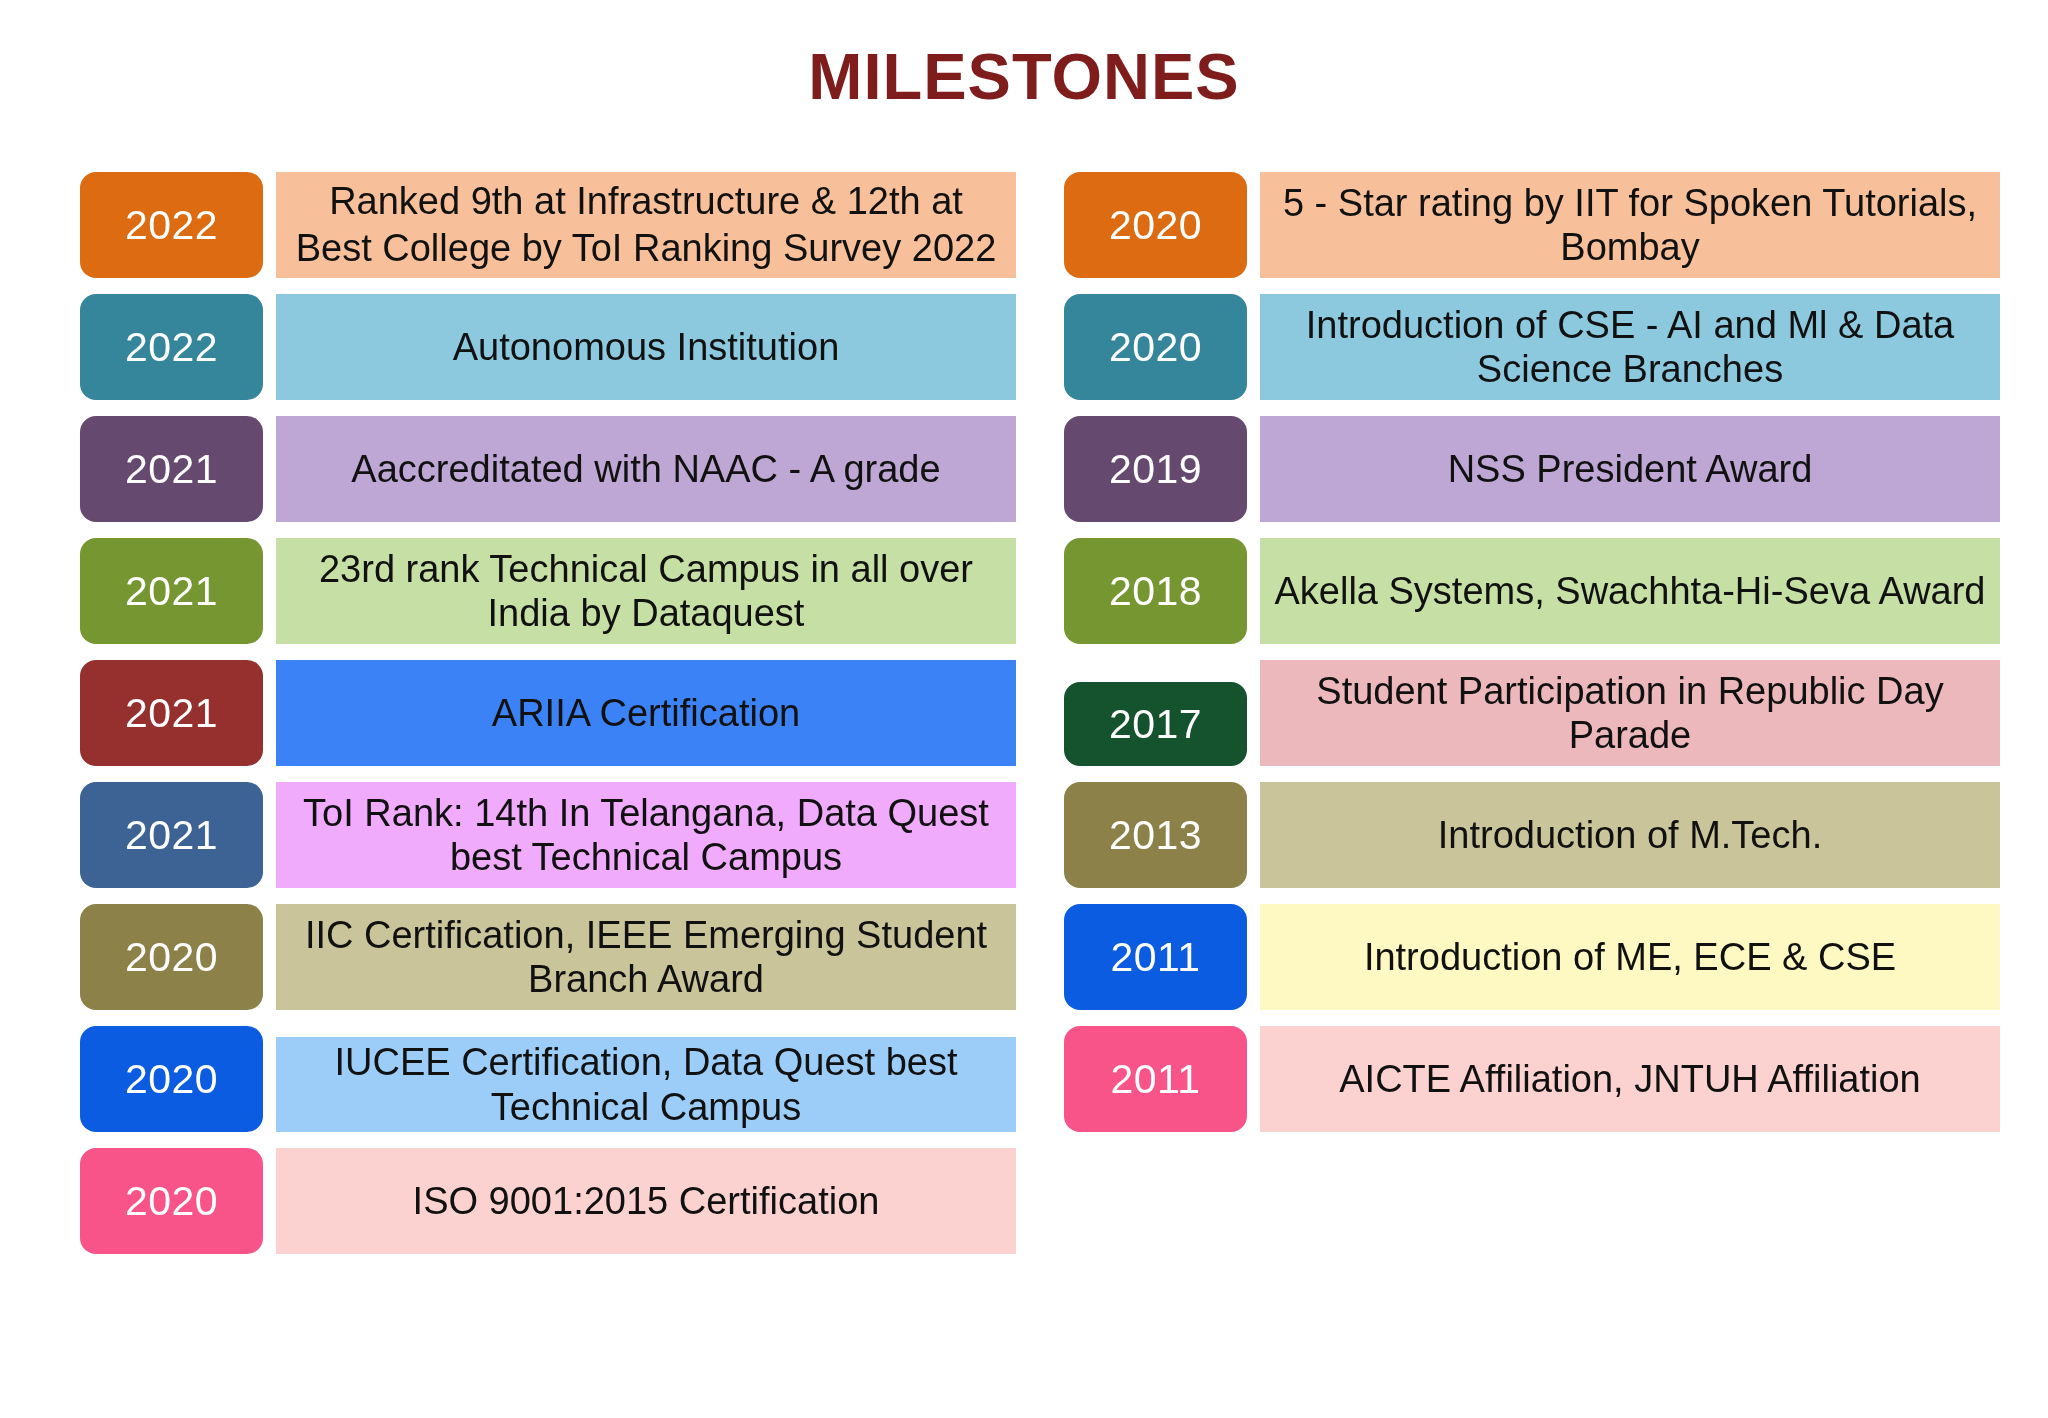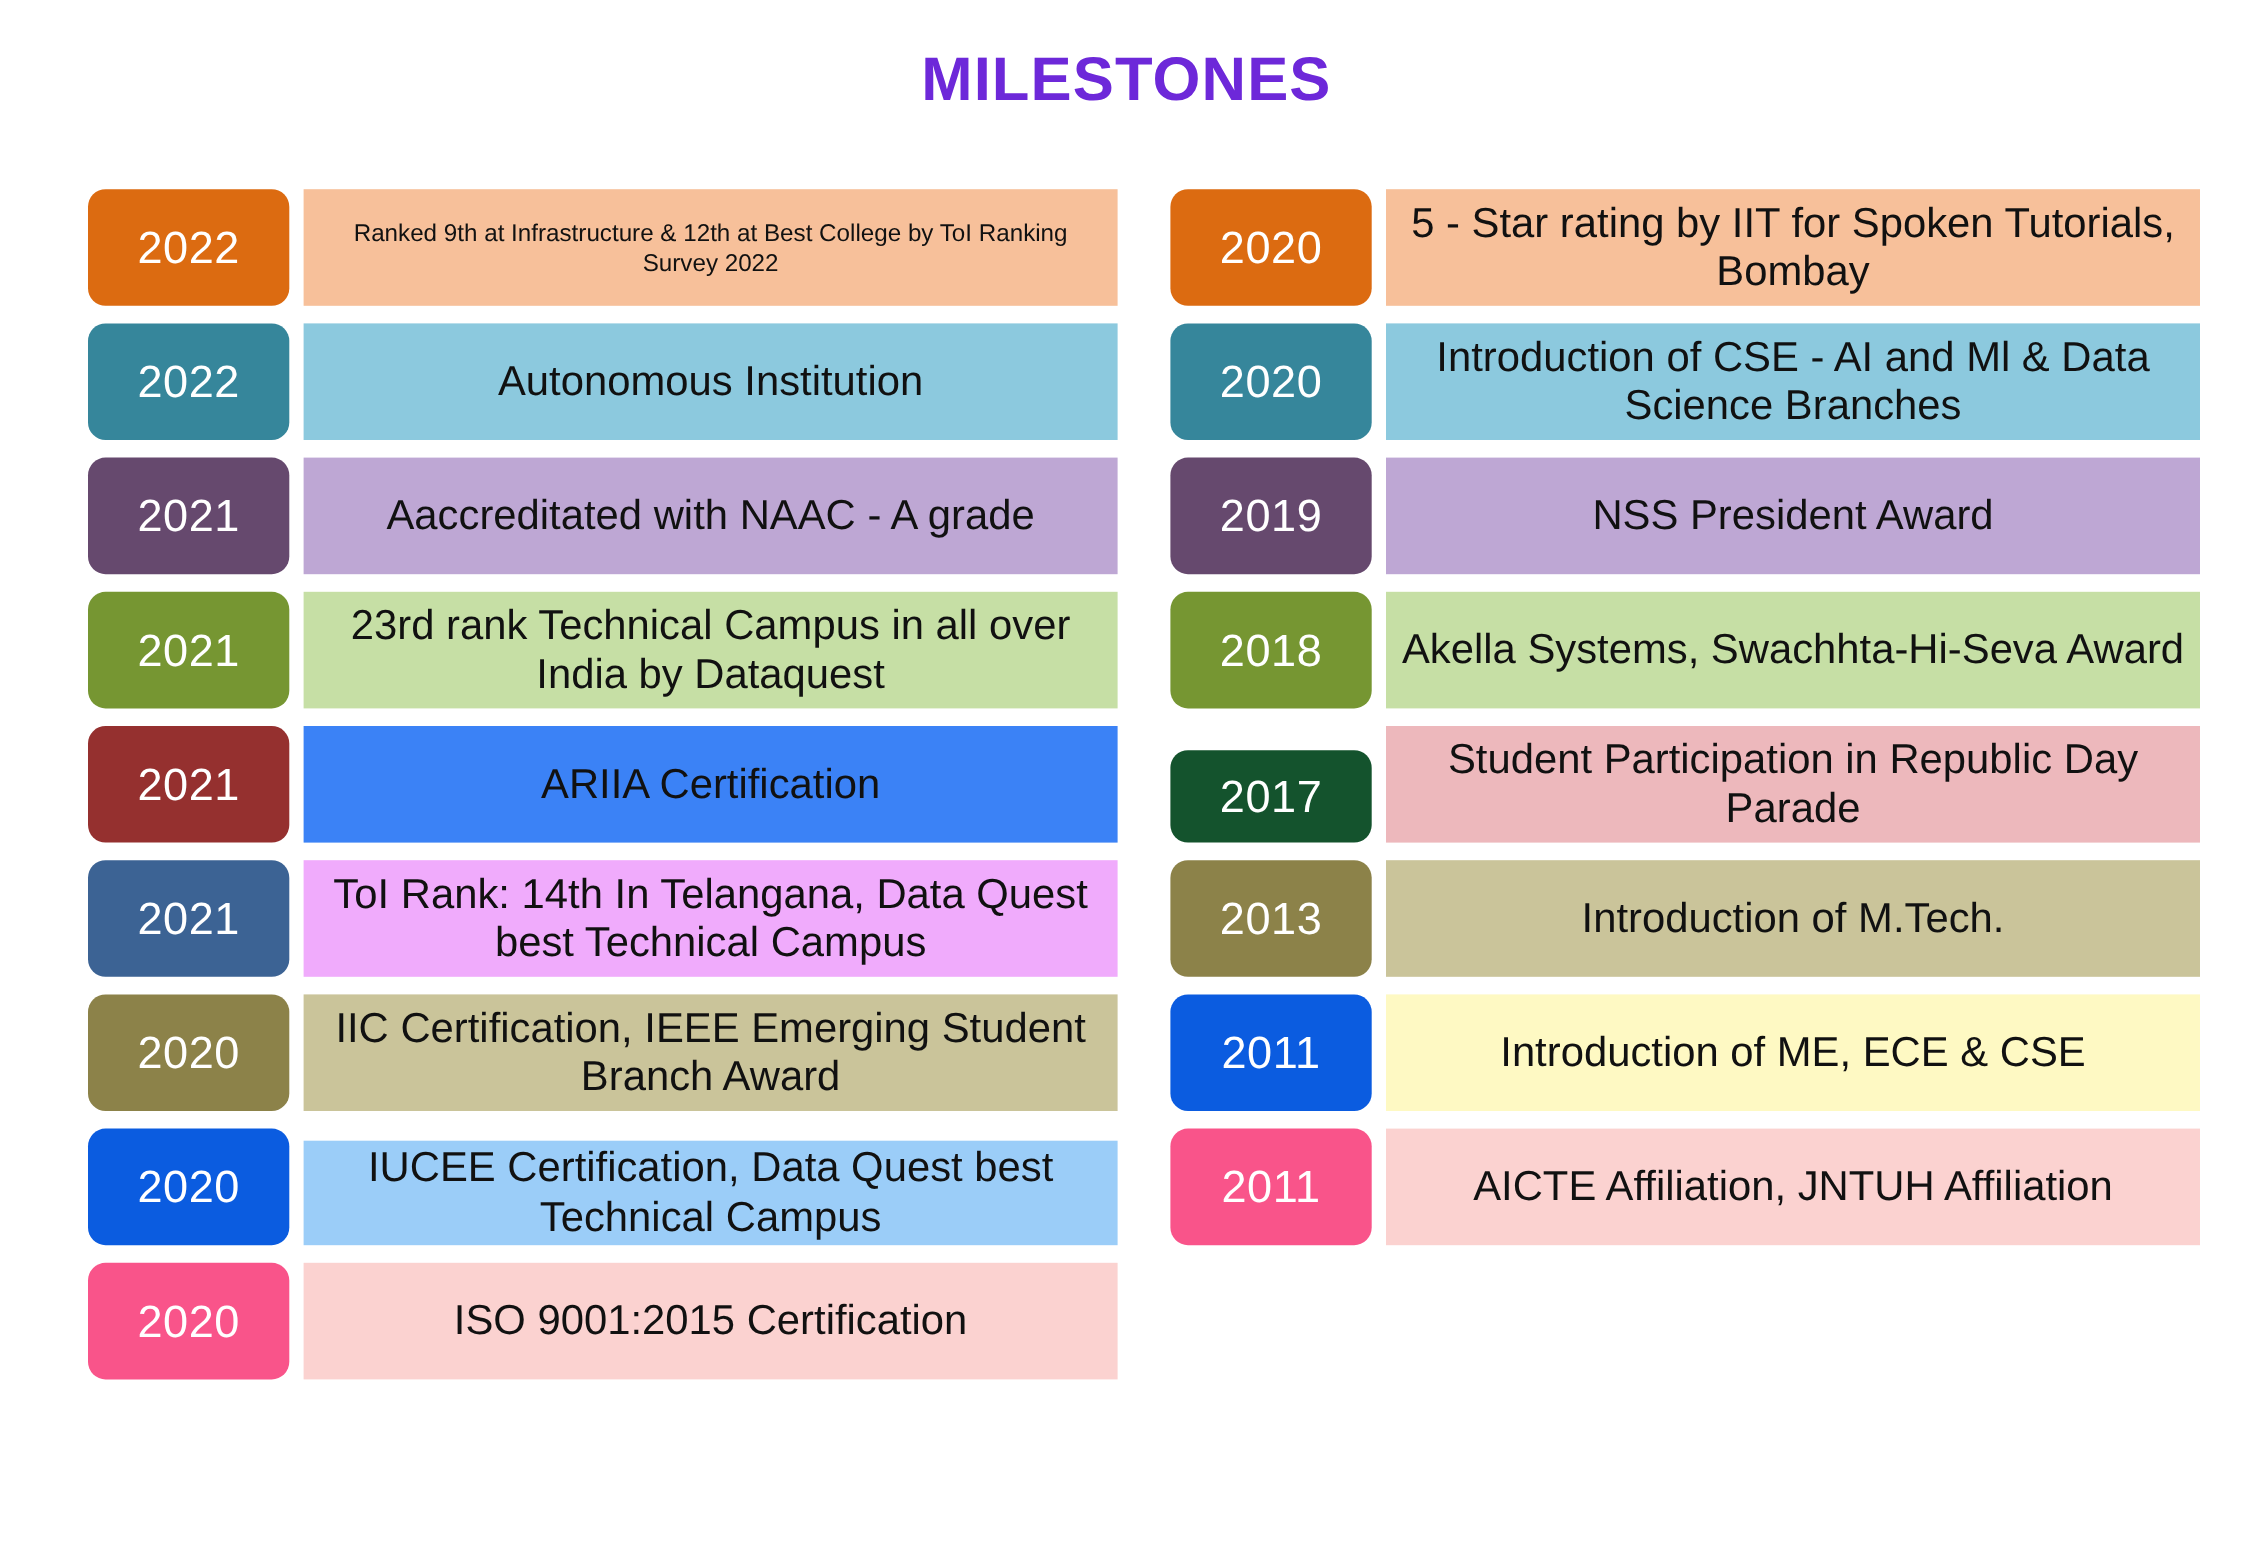--- a/index.html
+++ b/index.html
@@ -17,23 +17,23 @@
     position: relative;
     width: 2048px;
     height: 1418px;
     background: #ffffff;
     box-sizing: border-box;
   }
   .title {
     text-align: center;
     font-family: "Liberation Sans", sans-serif;
     font-weight: bold;
-    font-size: 56px;
+    font-size: 65px;
     letter-spacing: 1px;
-    color: #6d28d9;
+    color: #7f1d1d;
     padding-top: 44px;
     line-height: 1;
     margin: 0;
   }
   .columns {
     position: absolute;
     top: 172px;
     left: 16px;
     width: 2048px;
     display: flex;
@@ -77,21 +77,21 @@
     justify-content: center;
     text-align: center;
     color: #111111;
     font-family: "Liberation Sans", sans-serif;
     font-size: 38px;
     line-height: 1.16;
     padding: 4px 14px;
     box-sizing: border-box;
   }
   .desc-panel.small {
-    font-size: 22px;
+    font-size: 38px;
     line-height: 1.24;
   }
   .desc-text {
     display: block;
     width: 100%;
   }
 </style>
 </head>
 <body>
 

